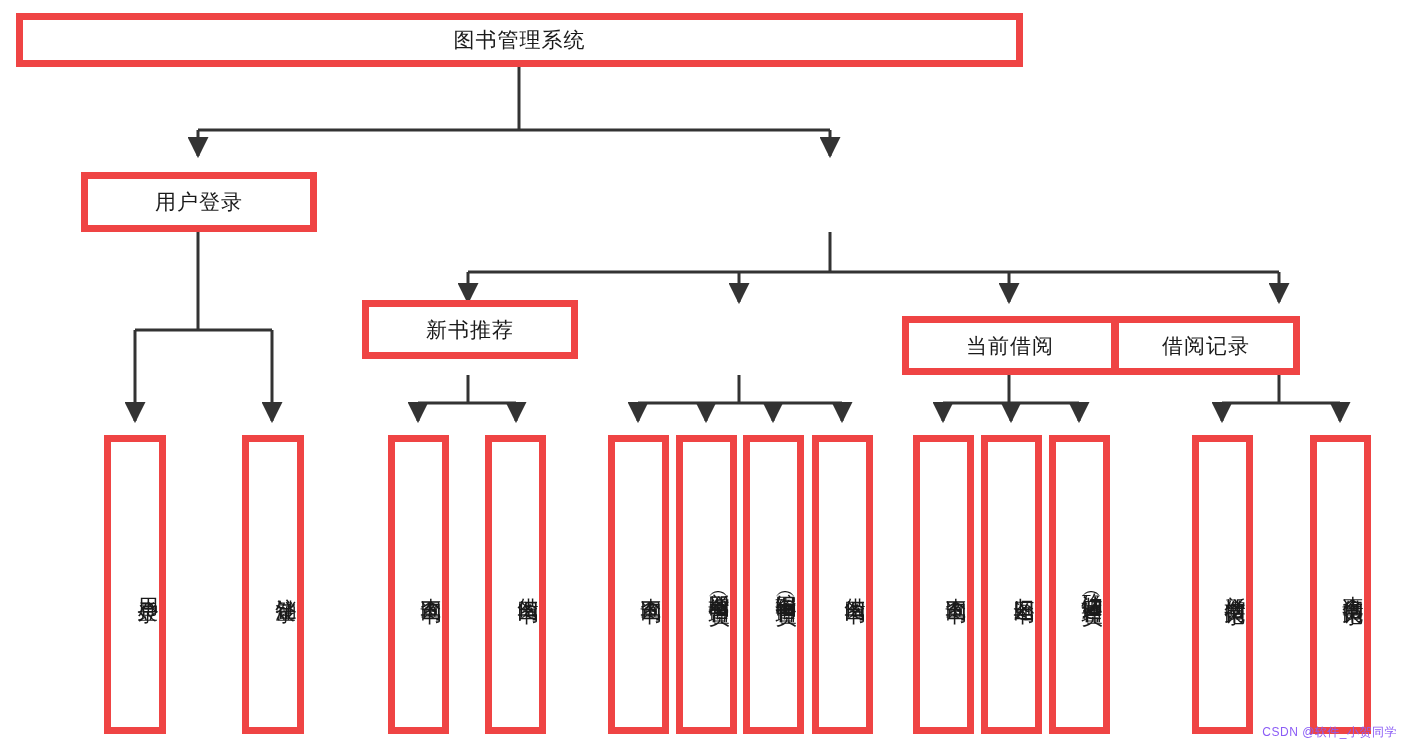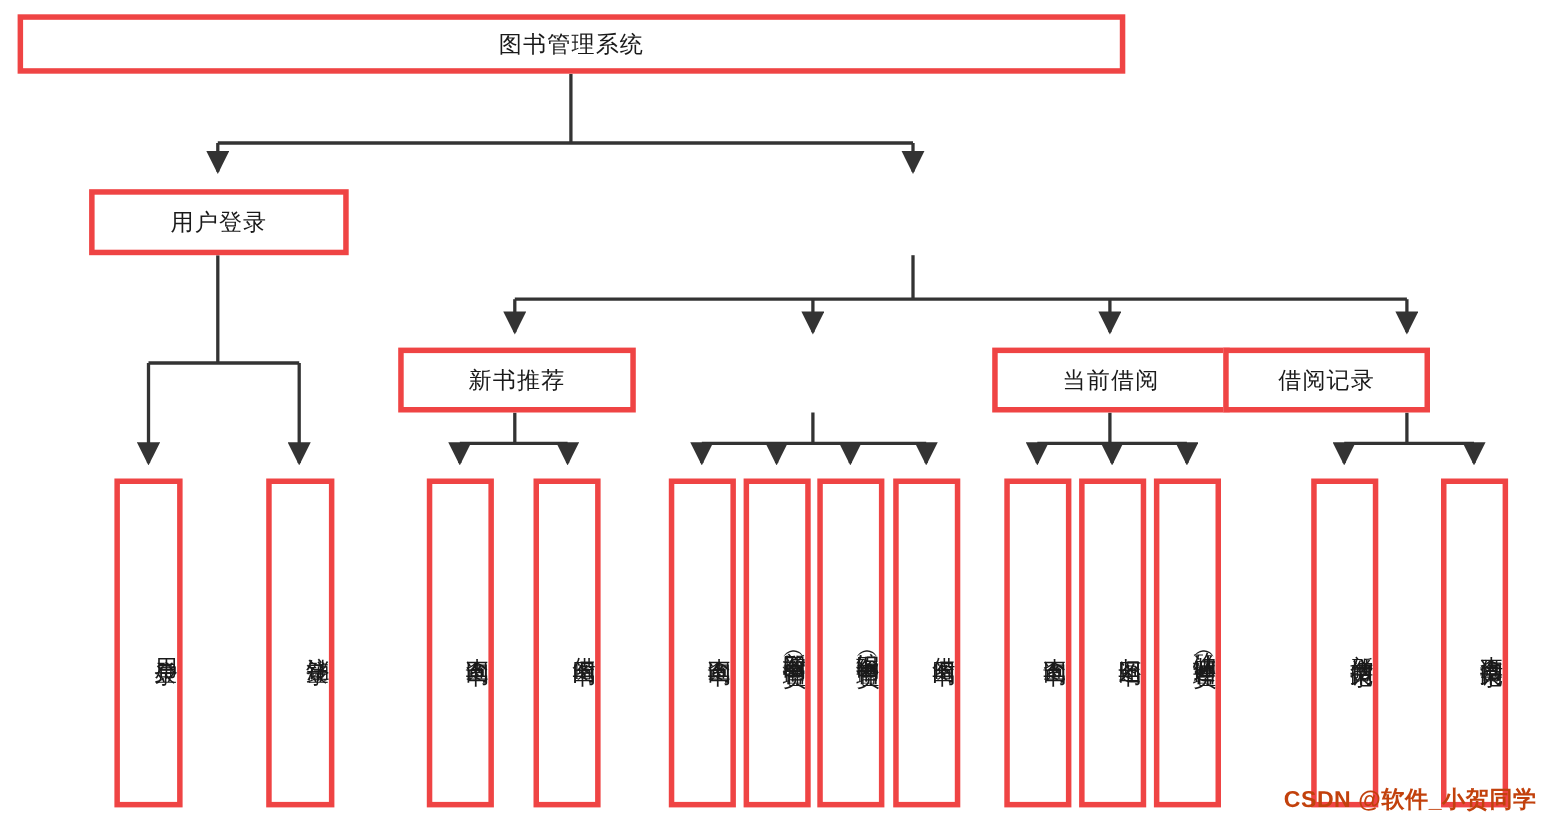--- a/index.html
+++ b/index.html
@@ -22,21 +22,21 @@
     left: 0;
     top: 0;
     width: 1405px;
     height: 747px;
     pointer-events: none;
   }
   .node {
     position: absolute;
     box-sizing: border-box;
     background: #ffffff;
-    border: 5px solid #ef4444;
+    border: 7px solid #ef4444;
     display: flex;
     align-items: center;
     justify-content: center;
     color: #1a1a1a;
   }
   .node.horiz {
     font-size: 21px;
     letter-spacing: 1px;
   }
   .node.vert {
@@ -53,25 +53,24 @@
   .node.vert .vtext {
     writing-mode: vertical-rl;
     text-orientation: upright;
     display: block;
     white-space: nowrap;
   }
   .watermark {
     position: absolute;
     right: 8px;
     bottom: 6px;
-    font-size: 21px;
-    color: #c2410c;
+    font-size: 12px;
+    color: #8b5cf6;
     white-space: nowrap;
     letter-spacing: 0.5px;
-    font-weight: bold;
   }
 </style>
 </head>
 <body>
 
 <div id="canvas">
 
   <svg class="edges" viewBox="0 0 1405 747">
     <defs>
       <marker id="arrow" viewBox="0 0 10 10" refX="9" refY="5" markerWidth="7" markerHeight="7" orient="auto-start-reverse">
@@ -123,21 +122,21 @@
   </svg>
 
   <div class="node horiz" style="left:16px; top:13px; width:1007px; height:54px;">
     <span>图书管理系统</span>
   </div>
 
   <div class="node horiz" style="left:81px; top:172px; width:236px; height:60px;">
     <span>用户登录</span>
   </div>
 
-  <div class="node horiz" style="left:362px; top:316px; width:216px; height:59px;">
+  <div class="node horiz" style="left:362px; top:300px; width:216px; height:59px;">
     <span>新书推荐</span>
   </div>
   <div class="node horiz" style="left:902px; top:316px; width:216px; height:59px;">
     <span>当前借阅</span>
   </div>
   <div class="node horiz" style="left:1112px; top:316px; width:188px; height:59px;">
     <span>借阅记录</span>
   </div>
 
   <div class="node vert" style="left:104px; top:435px; width:62px; height:299px;">

